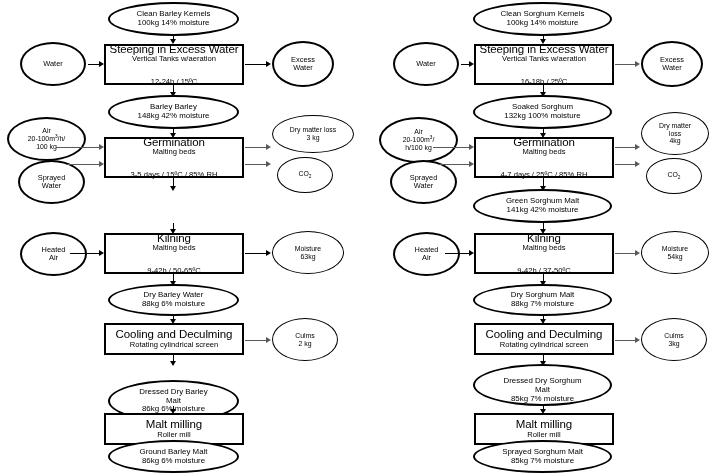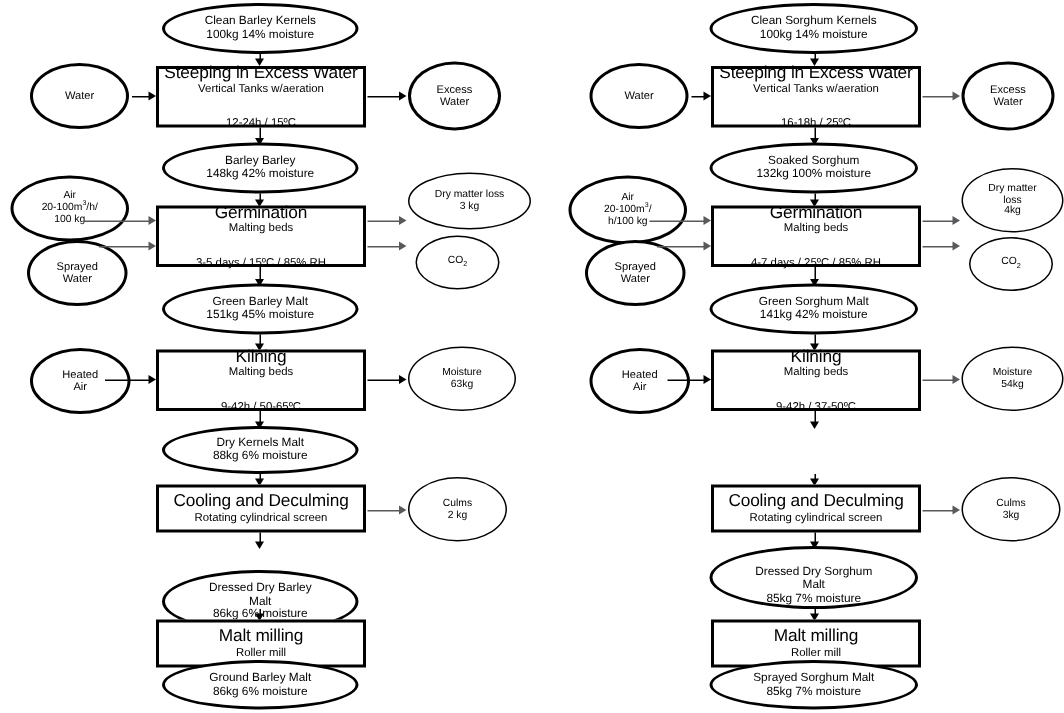--- a/index.html
+++ b/index.html
@@ -139,24 +139,20 @@
 
     <div class="hline grey" style="left:245px;top:164px;width:22px;"></div>
     <div class="arrow-r grey" style="left:266px;top:160.5px;"></div>
     <div class="node ell" style="left:277px;top:157px;width:56px;height:36px;">
       <span class="e-plain-s"><span>CO</span><sub style="font-size:0.7em;">2</sub></span>
     </div>
 
     <div class="vline" style="left:173px;top:178px;height:9px;"></div>
     <div class="arrow-d" style="left:169.5px;top:186px;"></div>
 
-    <div class="node ell thick" style="left:108px;top:189px;width:131px;height:34px;">
-      <span class="e-title">Green Barley Malt</span>
-      <span class="e-sub">151kg   45% moisture</span>
-    </div>
     <div class="vline" style="left:173px;top:223px;height:7px;"></div>
     <div class="arrow-d" style="left:169.5px;top:229px;"></div>
 
     <div class="node ell thick" style="left:20px;top:232px;width:67px;height:44px;">
       <span class="e-plain">Heated</span>
       <span class="e-plain">Air</span>
     </div>
     <div class="hline" style="left:70px;top:253px;width:30px;"></div>
     <div class="arrow-r" style="left:99px;top:249.5px;"></div>
 
@@ -170,21 +166,21 @@
     <div class="arrow-r" style="left:266px;top:249.5px;"></div>
     <div class="node ell" style="left:272px;top:231px;width:72px;height:43px;">
       <span class="e-plain-s">Moisture</span>
       <span class="e-plain-s">63kg</span>
     </div>
 
     <div class="vline" style="left:173px;top:274px;height:8px;"></div>
     <div class="arrow-d" style="left:169.5px;top:281px;"></div>
 
     <div class="node ell thick" style="left:108px;top:284px;width:131px;height:32px;">
-      <span class="e-title">Dry Kernels Malt</span>
+      <span class="e-title">Dry Barley Water</span>
       <span class="e-sub">88kg   6% moisture</span>
     </div>
     <div class="vline" style="left:173px;top:316px;height:4px;"></div>
     <div class="arrow-d" style="left:169.5px;top:319px;"></div>
 
     <div class="node proc" style="left:104px;top:323px;width:140px;height:32px;">
       <span class="t-main">Cooling and Deculming</span>
       <span class="t-sub">Rotating cylindrical screen</span>
     </div>
 
@@ -318,20 +314,24 @@
     <div class="hline grey" style="left:260px;top:253px;width:21px;"></div>
     <div class="arrow-r grey" style="left:280px;top:249.5px;"></div>
     <div class="node ell" style="left:286px;top:231px;width:68px;height:43px;">
       <span class="e-plain-s">Moisture</span>
       <span class="e-plain-s">54kg</span>
     </div>
 
     <div class="vline" style="left:188px;top:274px;height:8px;"></div>
     <div class="arrow-d" style="left:184.5px;top:281px;"></div>
 
+    <div class="node ell thick" style="left:118px;top:284px;width:139px;height:32px;">
+      <span class="e-title">Dry Sorghum Malt</span>
+      <span class="e-sub">88kg   7% moisture</span>
+    </div>
     <div class="vline" style="left:188px;top:316px;height:4px;"></div>
     <div class="arrow-d" style="left:184.5px;top:319px;"></div>
 
     <div class="node proc" style="left:119px;top:323px;width:140px;height:32px;">
       <span class="t-main">Cooling and Deculming</span>
       <span class="t-sub">Rotating cylindrical screen</span>
     </div>
 
     <div class="hline grey" style="left:260px;top:340px;width:21px;"></div>
     <div class="arrow-r grey" style="left:280px;top:336.5px;"></div>

